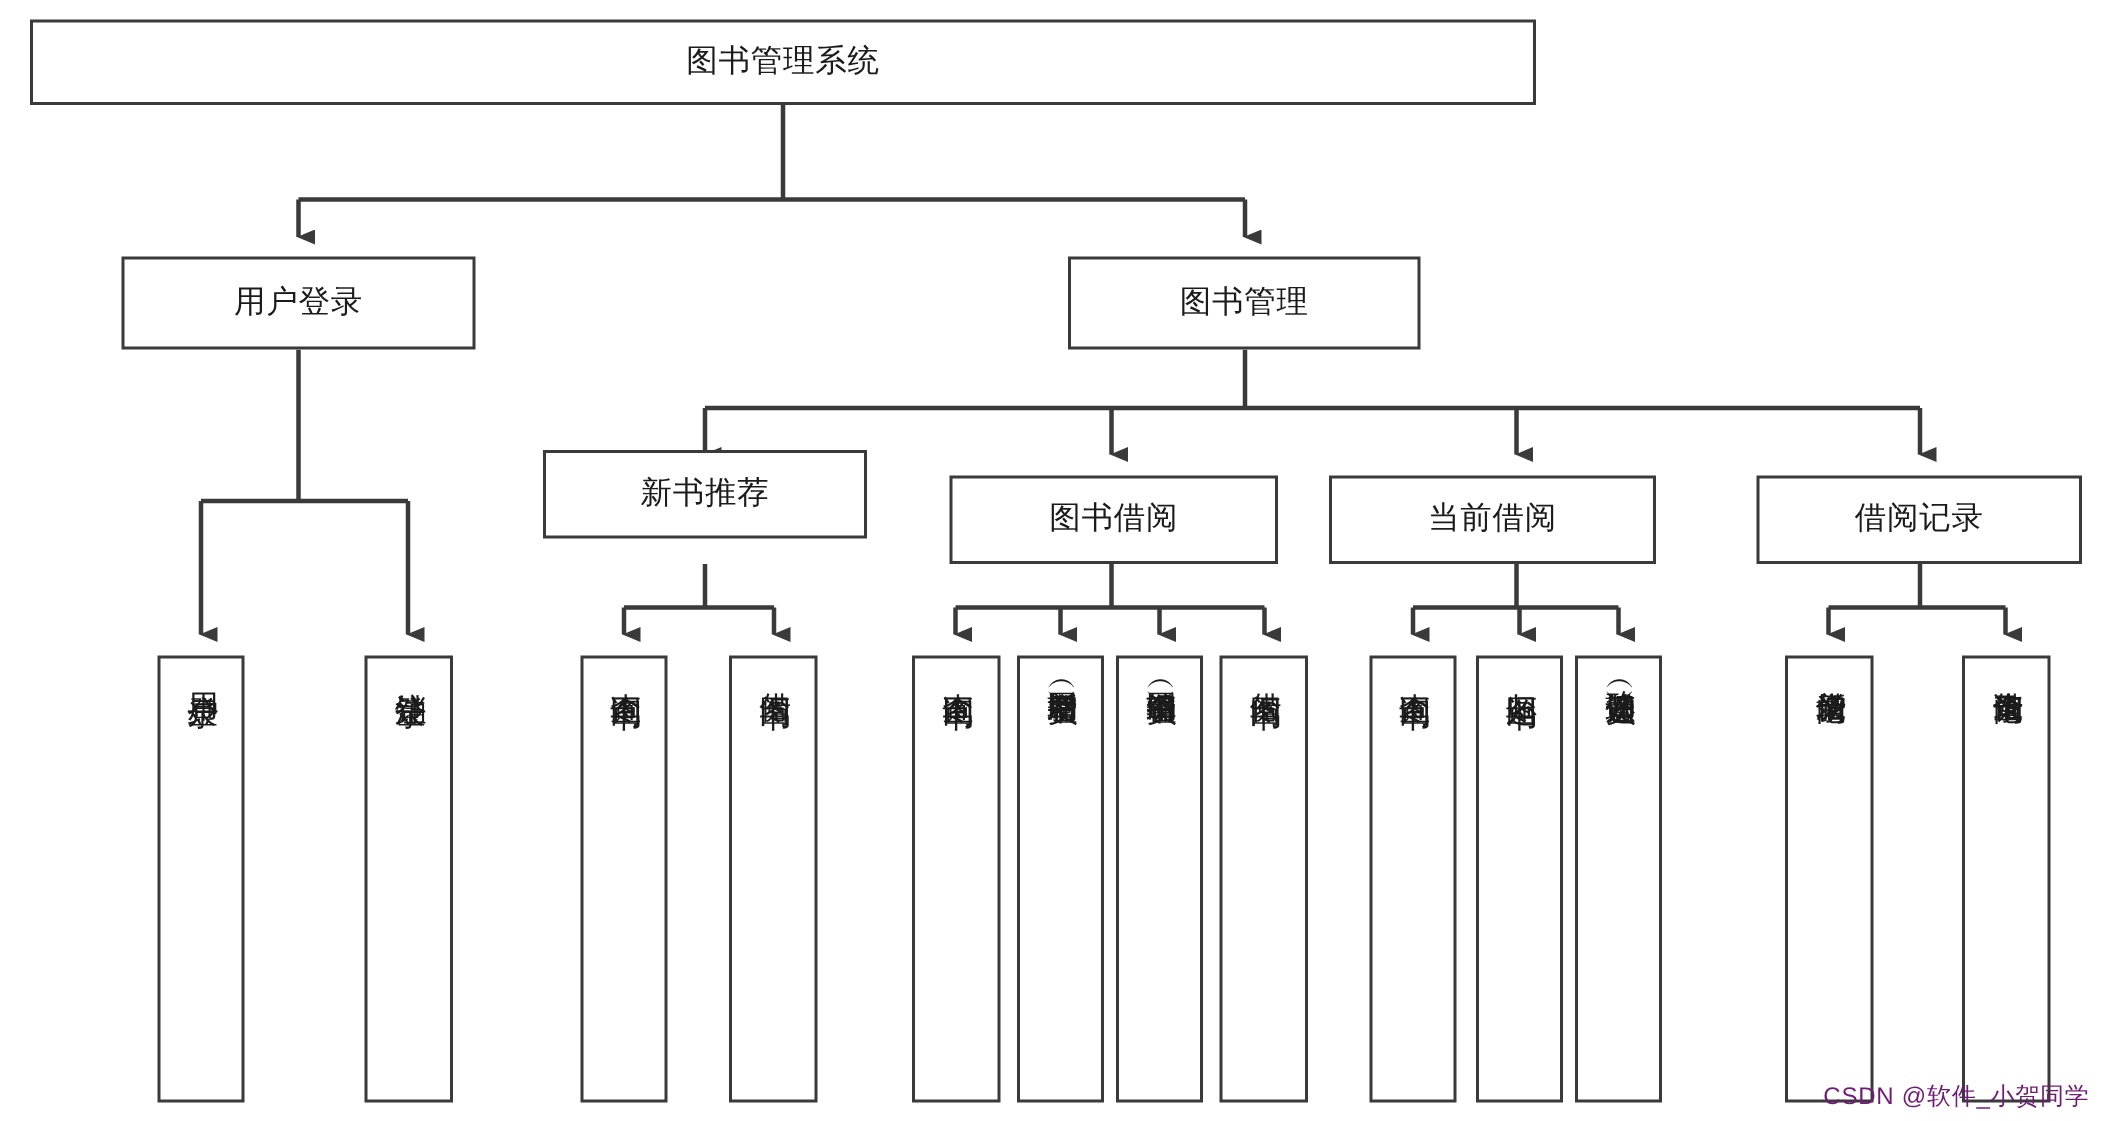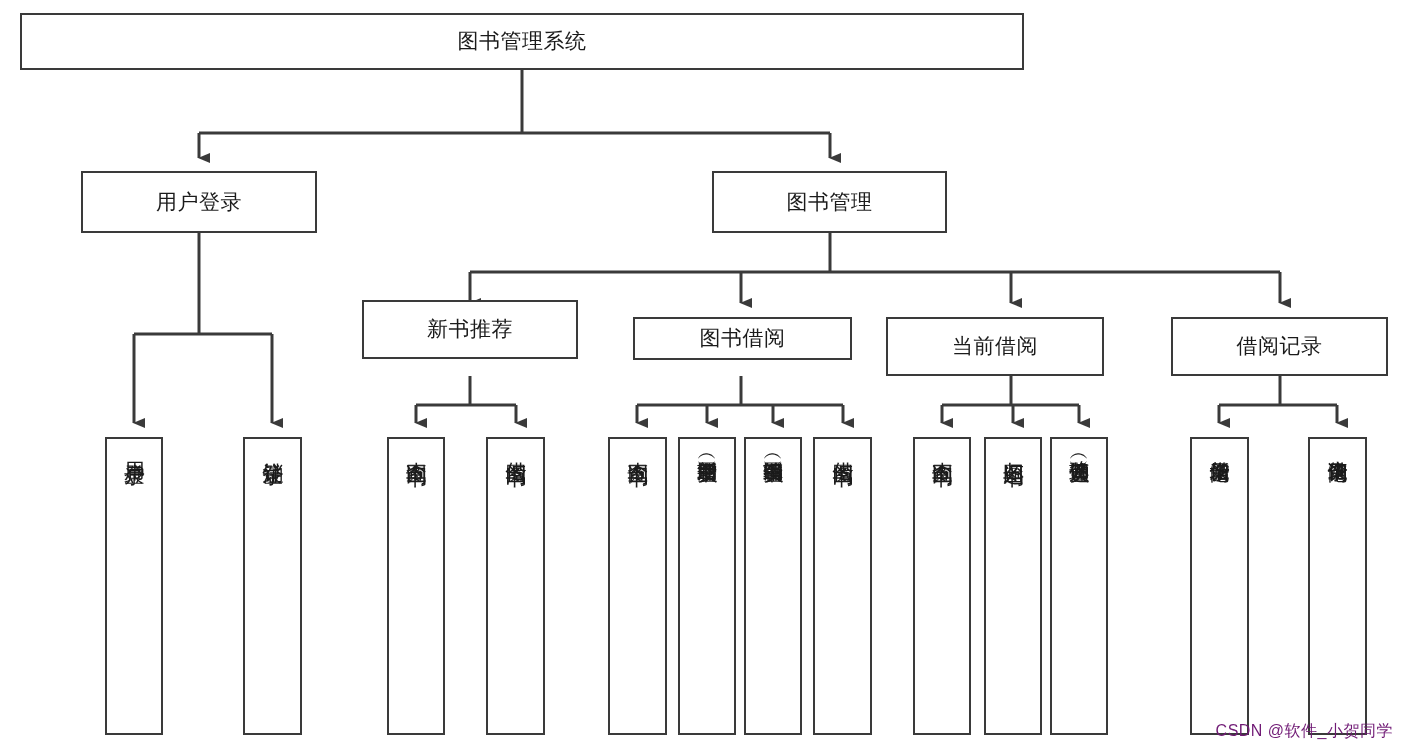--- a/index.html
+++ b/index.html
@@ -134,21 +134,21 @@
   <div class="node horiz" style="left:81px; top:171px; width:236px; height:62px;">
     <span class="lbl">用户登录</span>
   </div>
   <div class="node horiz" style="left:712px; top:171px; width:235px; height:62px;align-items:center;">
     <span class="lbl">图书管理</span>
   </div>
 
   <div class="node horiz" style="left:362px; top:300px; width:216px; height:59px;">
     <span class="lbl">新书推荐</span>
   </div>
-  <div class="node horiz" style="left:633px; top:317px; width:219px; height:43px;">
+  <div class="node horiz" style="left:633px; top:317px; width:219px; height:59px;">
     <span class="lbl">图书借阅</span>
   </div>
   <div class="node horiz" style="left:886px; top:317px; width:218px; height:59px;">
     <span class="lbl">当前借阅</span>
   </div>
   <div class="node horiz" style="left:1171px; top:317px; width:217px; height:59px;">
     <span class="lbl">借阅记录</span>
   </div>
 
   <div class="node vert" style="left:105px; top:437px; width:58px; height:298px;">

